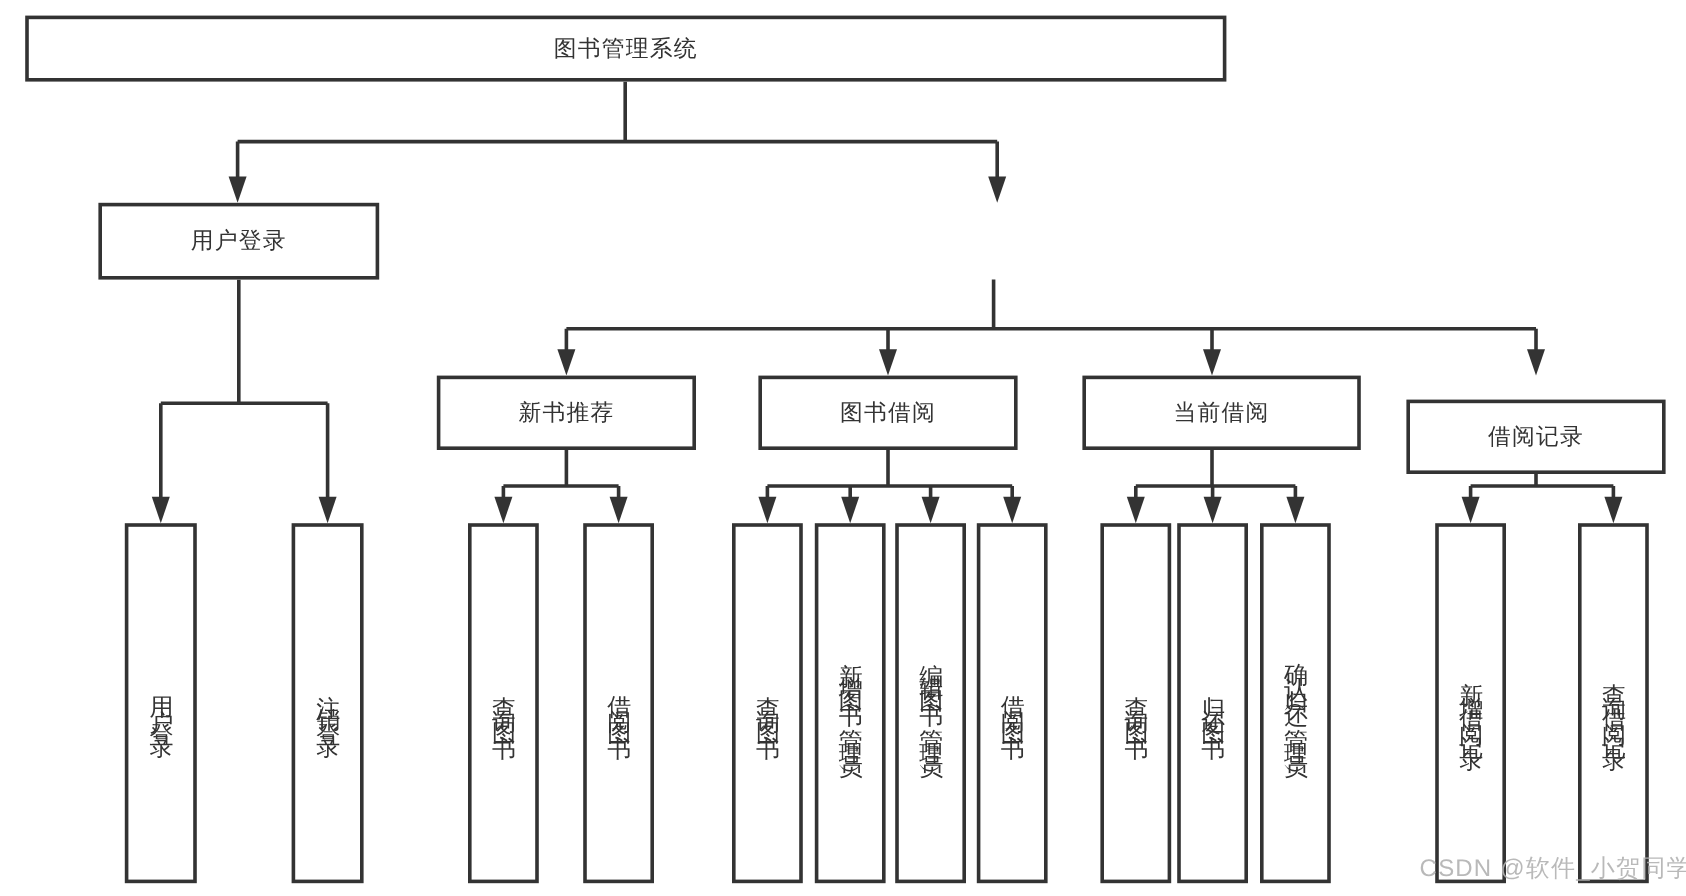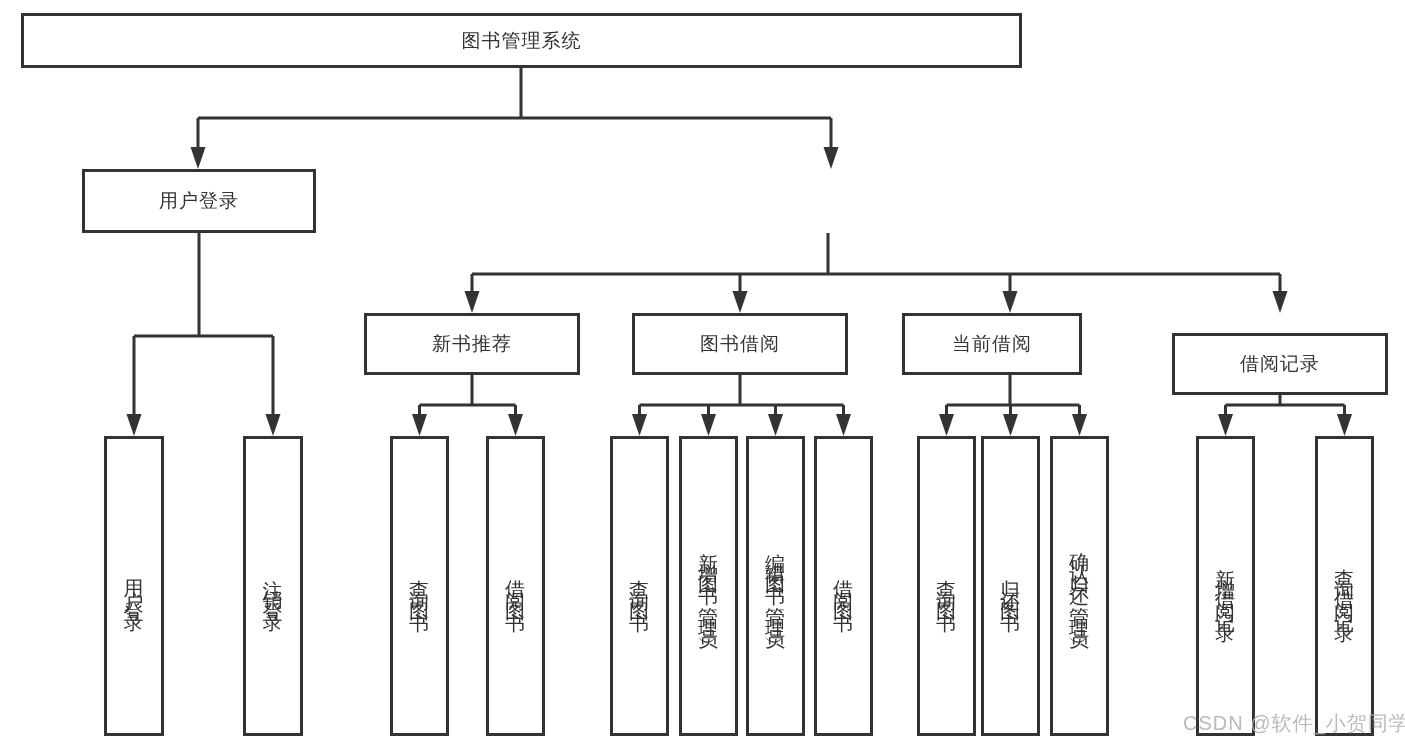--- a/index.html
+++ b/index.html
@@ -107,21 +107,21 @@
   <div class="box" style="left:82px; top:169px; width:234px; height:64px;">
     <span class="hlabel">用户登录</span>
   </div>
 
   <div class="box" style="left:364px; top:313px; width:216px; height:62px;">
     <span class="hlabel">新书推荐</span>
   </div>
   <div class="box" style="left:632px; top:313px; width:216px; height:62px;">
     <span class="hlabel">图书借阅</span>
   </div>
-  <div class="box" style="left:902px; top:313px; width:180px; height:62px;">
+  <div class="box" style="left:902px; top:313px; width:232px; height:62px;">
     <span class="hlabel">当前借阅</span>
   </div>
   <div class="box" style="left:1172px; top:313px; width:216px; height:62px;margin-top:20px;">
     <span class="hlabel">借阅记录</span>
   </div>
 
   <div class="box leaf" style="left:104px; top:436px; width:60px; height:300px;">
     <span class="vlabel">用户登录</span>
   </div>
   <div class="box leaf" style="left:243px; top:436px; width:60px; height:300px;">

